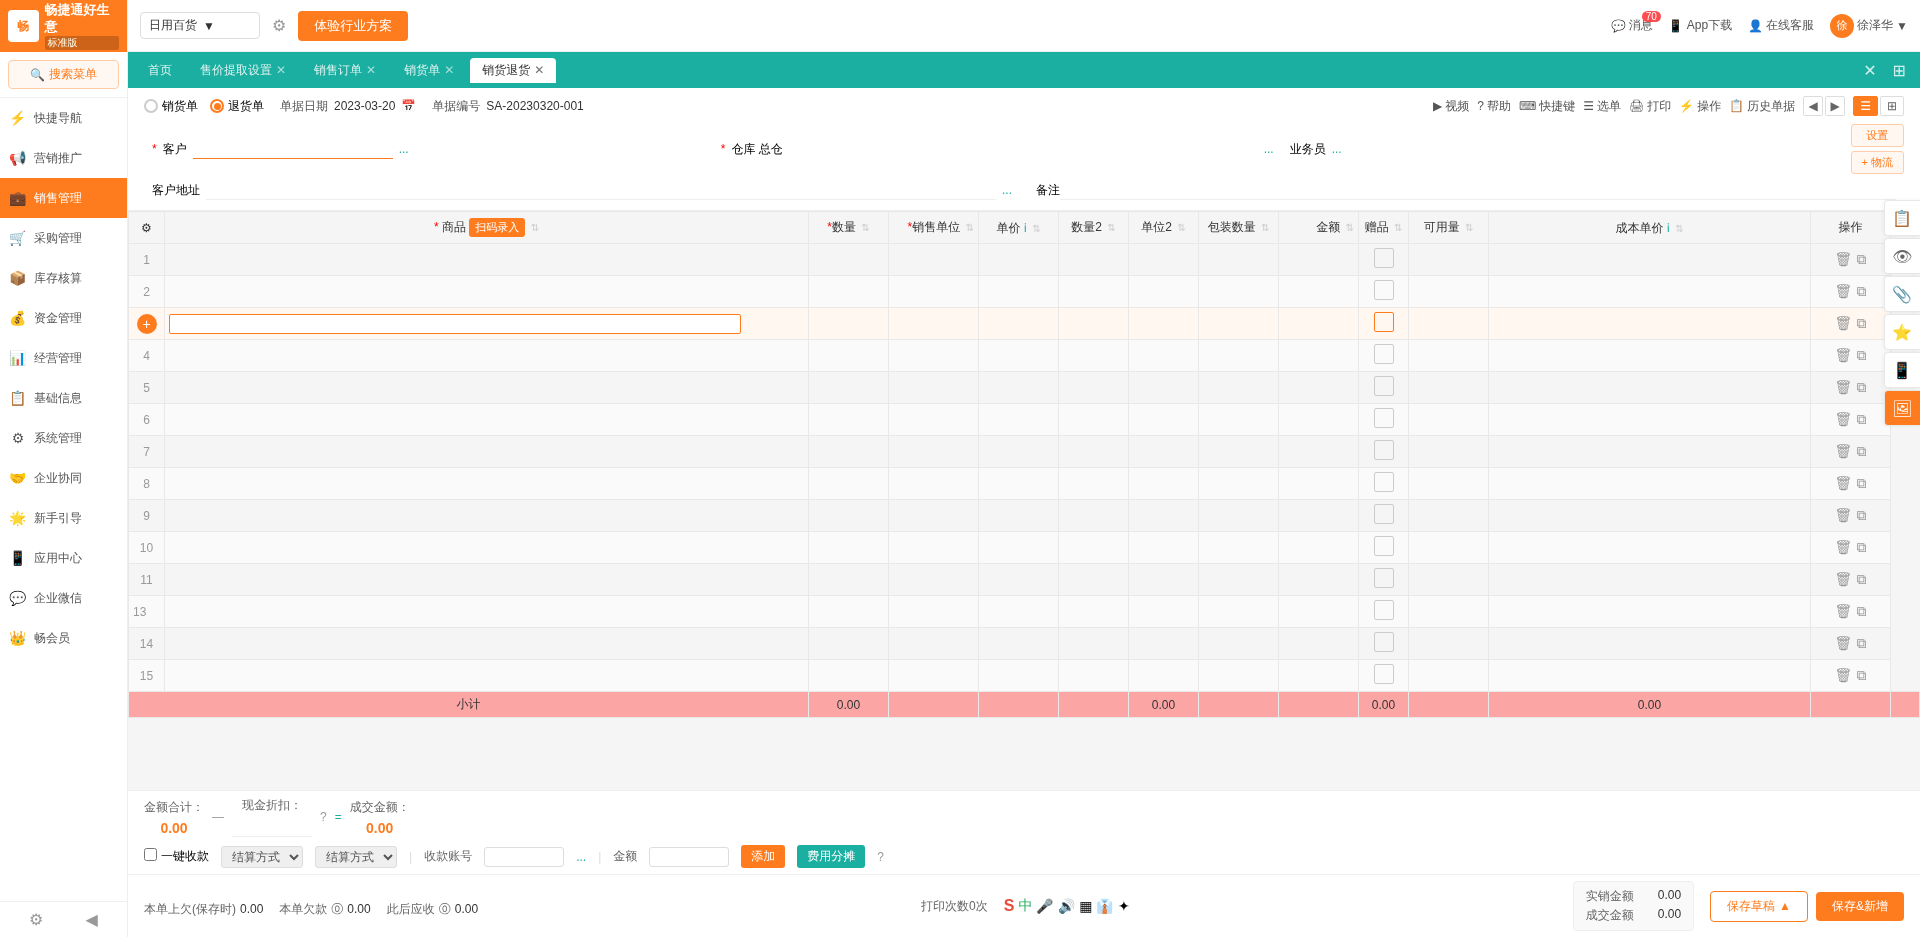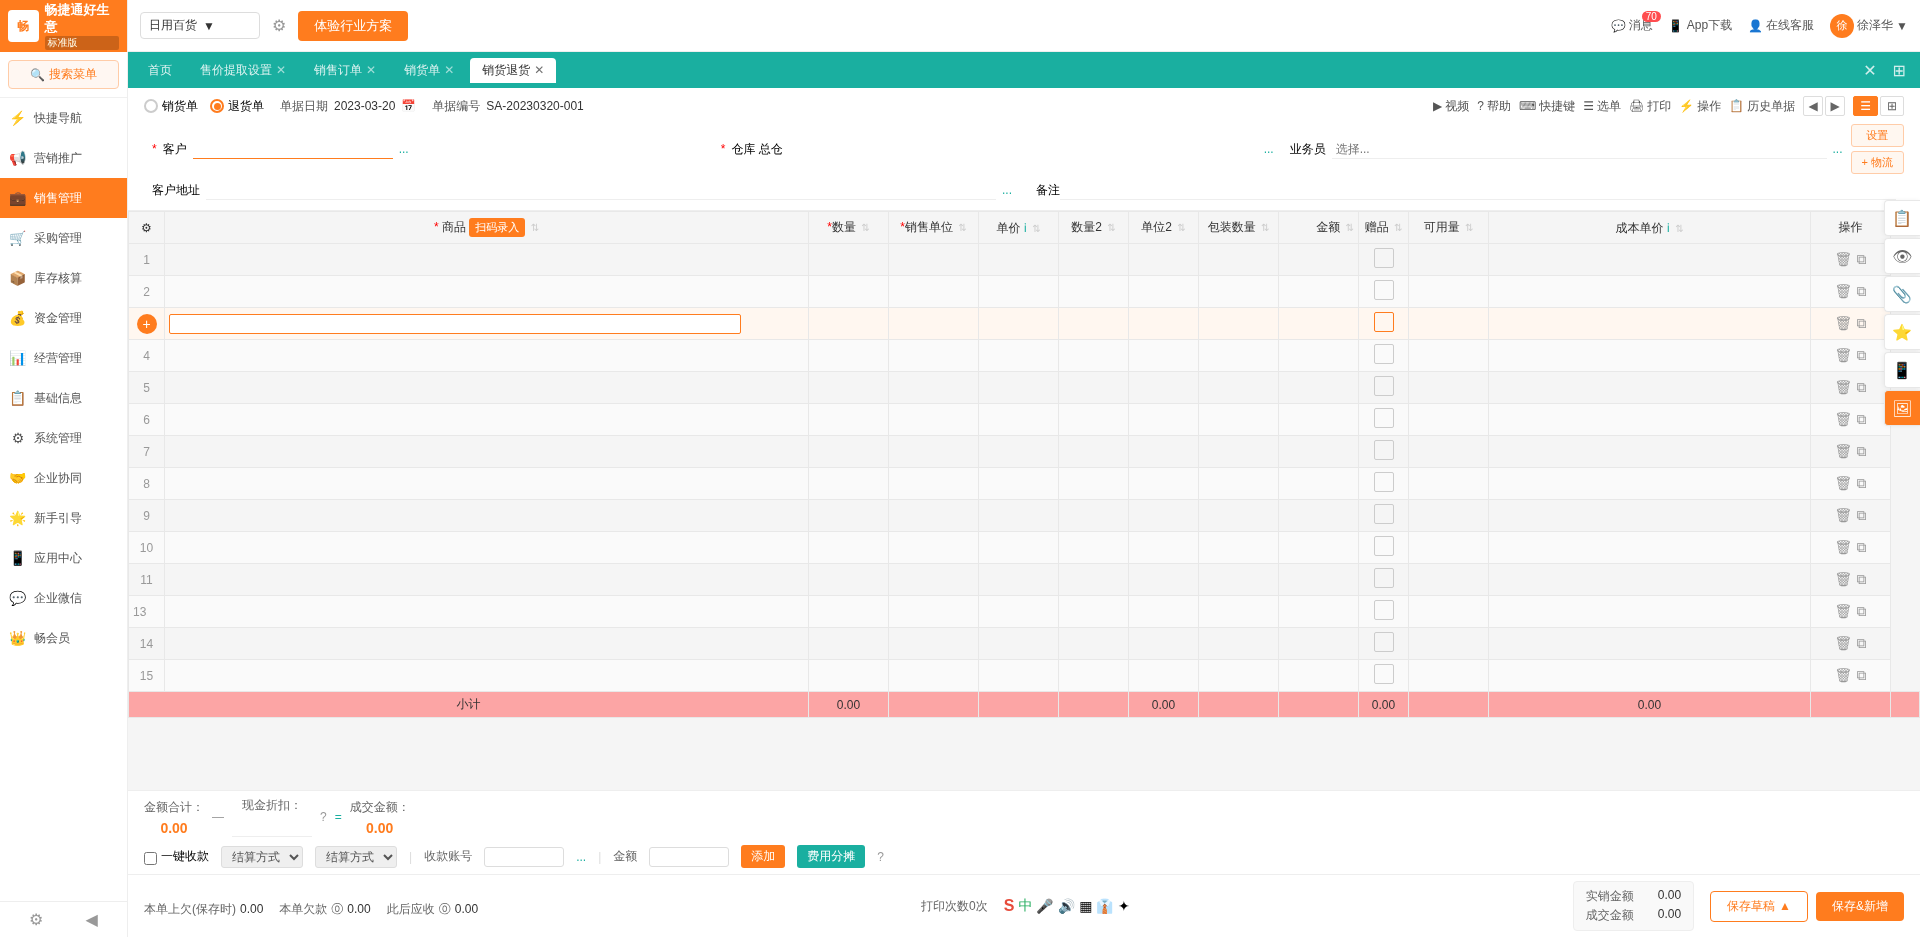--- a/index.html
+++ b/index.html
@@ -79,21 +79,21 @@
     .action-icon { color: #999; cursor: pointer; font-size: 14px; }
     .total-row td { background: #fca5a5; font-weight: 400; }
     .total-label { text-align: right; color: #666; padding-right: 8px; }
     .footer-calc { display: flex; align-items: center; gap: 8px; margin-bottom: 8px; }
     .footer-calc-item { display: flex; align-items: center; gap: 4px; flex-direction: column; }
     .footer-minus { color: #999; }
     .footer-eq { color: #1aafa0; cursor: pointer; }
     .footer-sum-label { color: #666; }
     .footer-sum-value { color: #ff7c1e; font-weight: bold; font-size: 14px; }
     .footer-bottom { display: flex; align-items: center; gap: 12px; }
-    .footer-check { display: flex; align-items: flex-end; gap: 4px; }
+    .footer-check { display: flex; align-items: flex-start; gap: 4px; }
     .footer-select { border: 1px solid #ddd; border-radius: 3px; padding: 2px 6px; color: #555; }
     .footer-dots { color: #1aafa0; cursor: pointer; }
     .footer-add-btn { background: #ff7c1e; color: #fff; border: none; padding: 3px 10px; border-radius: 3px; cursor: pointer; }
     .fee-btn { background: #1aafa0; color: #fff; border: none; padding: 3px 10px; border-radius: 3px; cursor: pointer; }
     .q-icon { color: #999; cursor: pointer; }
 
     
     .bottom-bar { background: #fff; border-top: 1px solid #eee; padding: 6px 16px; display: flex; align-items: center; gap: 16px; }
     .bottom-stat { display: flex; align-items: center; gap: 4px; color: #555; margin-top: 6px; }
     .bottom-stat-label { color: #666; }
@@ -331,21 +331,20 @@
           <span class="form-cell-dots">...</span>
         </div>
         <div style="display:flex; align-items:center; gap:6px; flex:1; padding:0 8px; min-width:0;">
           <span style="color:#f00;">*</span>
           <span>仓库 总仓</span>
           <span style="flex:1;"></span>
           <span class="form-cell-dots">...</span>
         </div>
         <div style="display:flex; align-items:center; gap:6px; flex:1; padding:0 8px; min-width:0;">
           <span>业务员</span>
-          <input type="text" style="flex: 1 1 0%; border-top: none; border-right: none; border-left: none; border-image: initial; border-bottom: 1px solid rgb(238, 238, 238); padding: 2px 4px; outline: none;" placeholder="选择...">
           <span class="form-cell-dots">...</span>
         </div>
         <div style="display:flex; flex-direction:column; gap:4px; margin-left:auto;">
           <button style="background:#fff7f0; border:1px solid #ffcca8; color:#ff7c1e; padding:3px 10px; border-radius:3px; cursor:pointer; font-size:11px;">设置</button>
           <button style="background:#fff7f0; border:1px solid #ffcca8; color:#ff7c1e; padding:3px 10px; border-radius:3px; cursor:pointer; font-size:11px;">+ 物流</button>
         </div>
       </div>
 
       <div style="display:flex; align-items:center; gap:24px; padding:2px 8px;">
         <div style="display:flex; align-items:center; gap:6px; flex:1;">
@@ -370,21 +369,21 @@
             <th style="min-width:200px;">
               <span style="color:#f00;">*</span>
               <span>商品</span>
               <button class="scan-btn">扫码录入</button>
               <span class="sort-icon">⇅</span>
             </th>
             <th style="width:80px;">
               <span style="color:#f00;">*</span><span>数量</span>
               <span class="sort-icon">⇅</span>
             </th>
-            <th style="width:90px;">
+            <th style="width:90px;text-align:right;">
               <span style="color:#f00;">*</span><span>销售单位</span>
               <span class="sort-icon">⇅</span>
             </th>
             <th style="width:80px;">
               <span>单价</span>
               <span style="color:#1aafa0;">ℹ</span>
               <span class="sort-icon">⇅</span>
             </th>
             <th style="width:70px;">
               <span>数量2</span>

